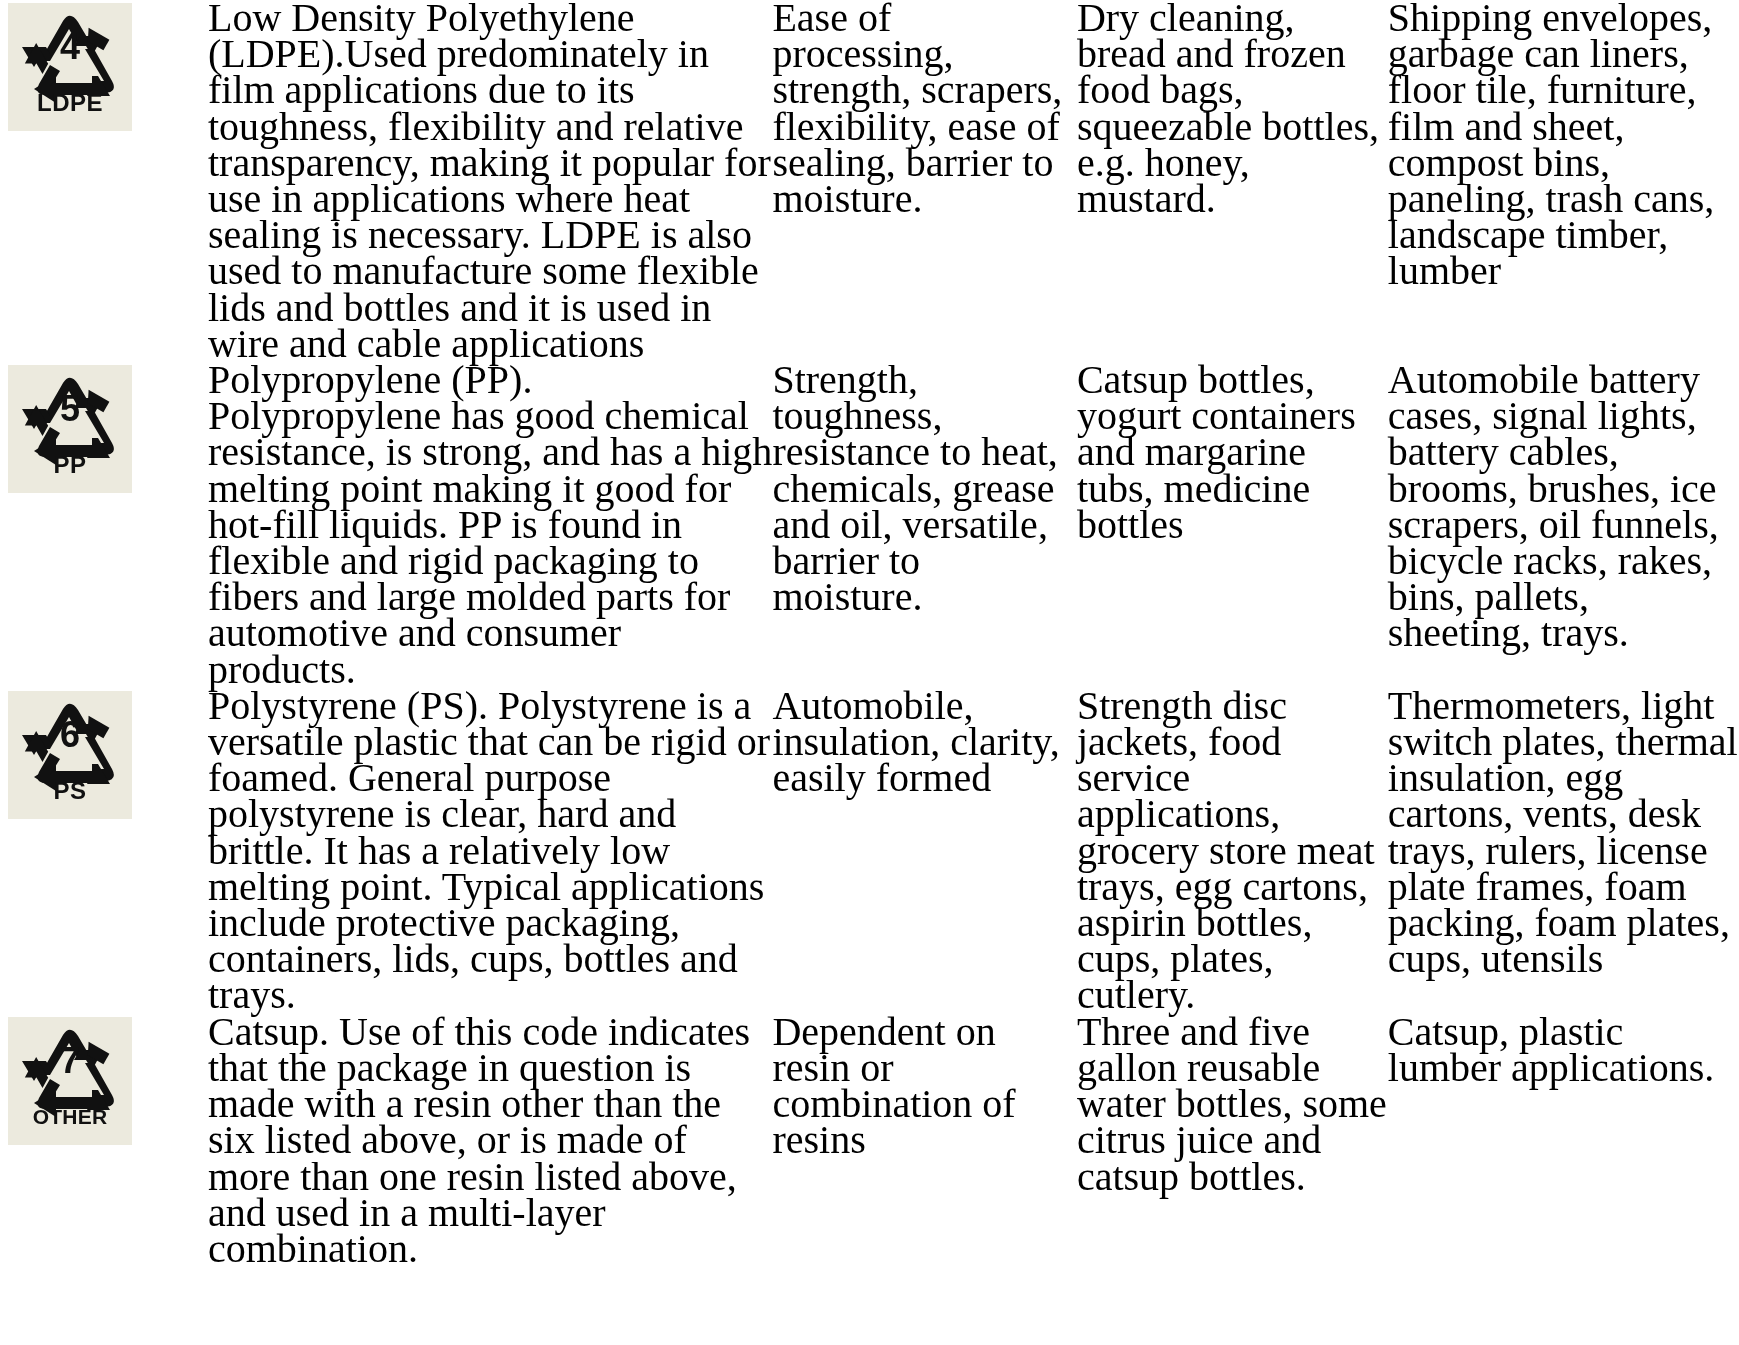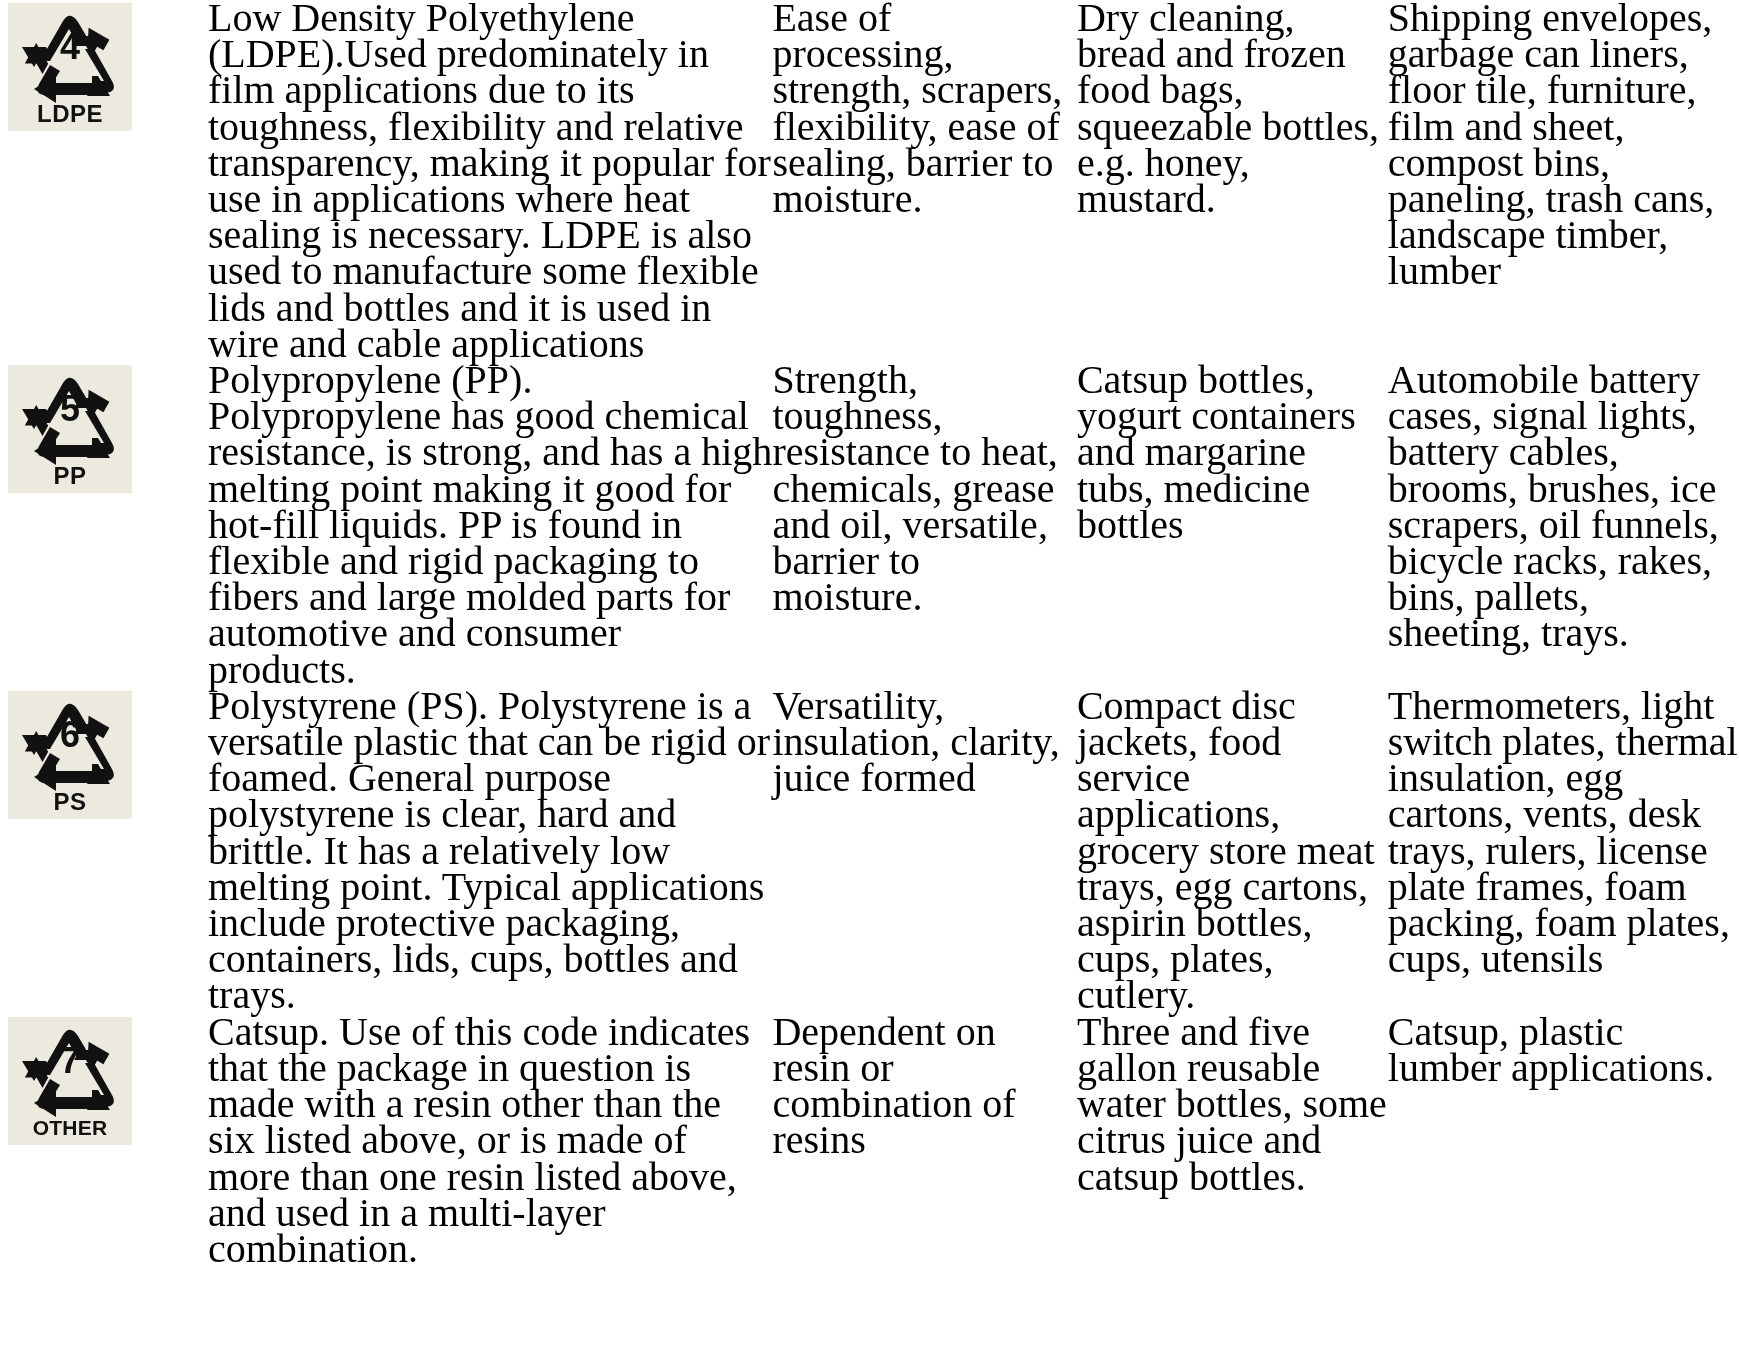--- a/index.html
+++ b/index.html
@@ -96,21 +96,21 @@
     text-align: center;
     font-family: "Liberation Sans", "DejaVu Sans", sans-serif;
     font-weight: bold;
     font-size: 36px;
     line-height: 36px;
     color: #111;
   }
   .resin-label {
     position: absolute;
     left: 0;
-    bottom: 5px;
+    bottom: 16px;
     width: 124px;
     text-align: center;
     font-family: "Liberation Sans", "DejaVu Sans", sans-serif;
     font-weight: bold;
     font-size: 24px;
     line-height: 24px;
     letter-spacing: 0.5px;
     color: #111;
   }
   .resin-label.small {
@@ -228,24 +228,24 @@
               </g>
             </svg>
             <div class="resin-number">6</div>
             <div class="resin-label">PS</div>
           </div>
         </td>
         <td class="text-cell">
           <span class="cell-text">Polystyrene (PS). Polystyrene is a versatile plastic that can be rigid or foamed. General purpose polystyrene is clear, hard and brittle. It has a relatively low melting point. Typical applications include protective packaging, containers, lids, cups, bottles and trays.</span>
         </td>
         <td class="text-cell">
-          <span class="cell-text">Versatility, insulation, clarity, juice formed</span>
-        </td>
-        <td class="text-cell">
-          <span class="cell-text">Compact disc jackets, food service applications, grocery store meat trays, egg cartons, aspirin bottles, cups, plates, cutlery.</span>
+          <span class="cell-text">Automobile, insulation, clarity, easily formed</span>
+        </td>
+        <td class="text-cell">
+          <span class="cell-text">Strength disc jackets, food service applications, grocery store meat trays, egg cartons, aspirin bottles, cups, plates, cutlery.</span>
         </td>
         <td class="text-cell last-col">
           <span class="cell-text">Thermometers, light switch plates, thermal insulation, egg cartons, vents, desk trays, rulers, license plate frames, foam packing, foam plates, cups, utensils</span>
         </td>
       </tr>
 
       <tr>
         <td class="symbol-cell">
           <div class="symbol-wrap">
             <svg width="124" height="128" viewBox="0 0 124 128" aria-hidden="true">

